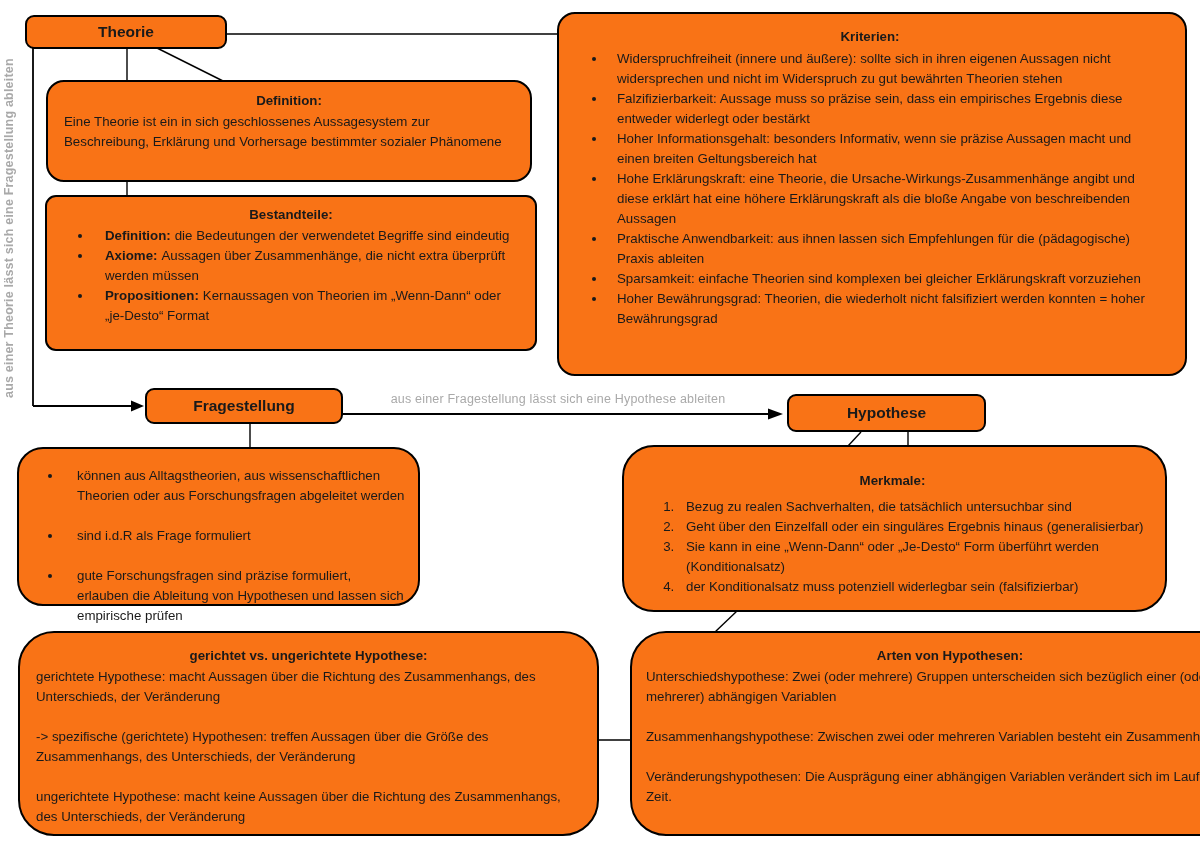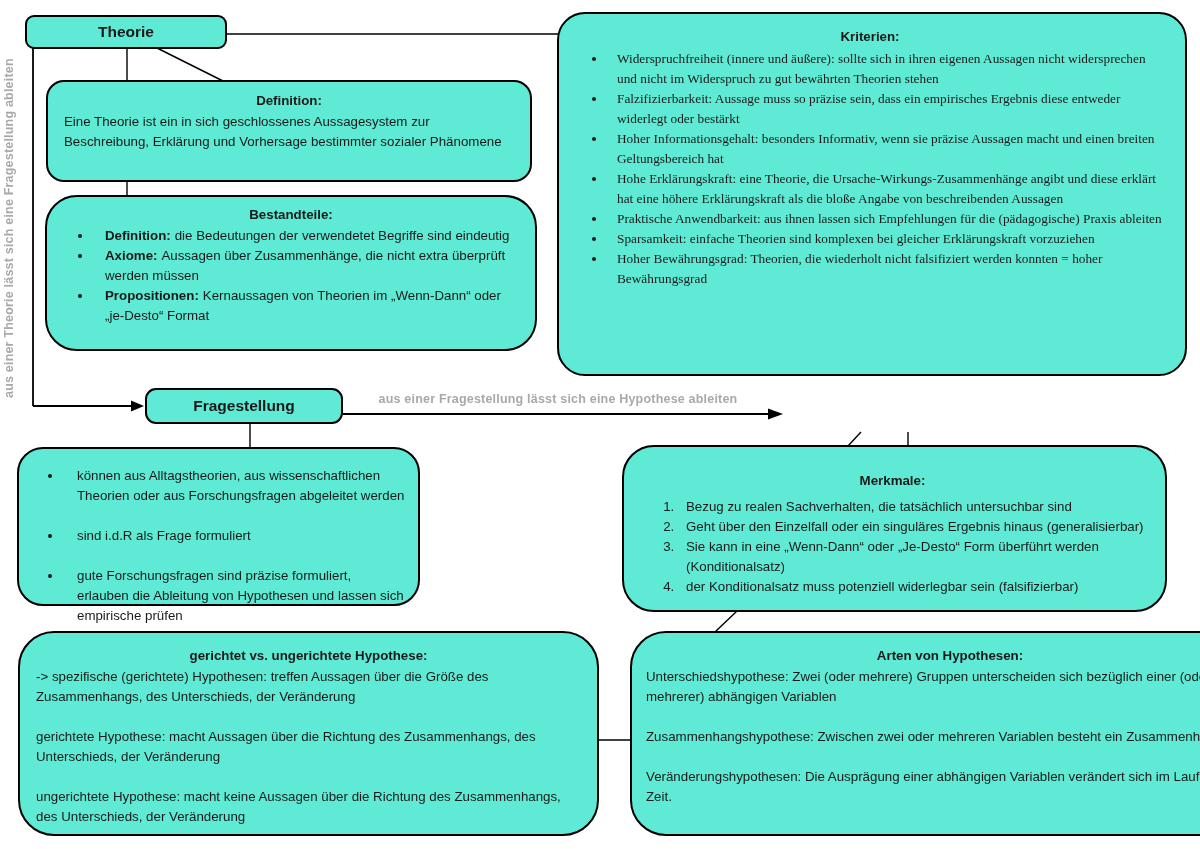--- a/index.html
+++ b/index.html
@@ -8,53 +8,53 @@
     width:1200px;height:849px;
     font-family:"Liberation Sans",sans-serif;
     color:#1a1a1a;
     background:#fff;
     overflow:hidden;
   }
   #wires{position:absolute;left:0;top:0;z-index:0;}
   .box{
     position:absolute;
     box-sizing:border-box;
-    background:#5eead4;
+    background:#f97316;
     border:2.6px solid #000;
     z-index:1;
     font-size:13.3px;
     line-height:20px;
   }
   .node{
     border-radius:9px;
     border-width:2.8px;
     display:flex;align-items:center;justify-content:center;
     font-weight:bold;font-size:15.5px;
   }
   .title{text-align:center;font-weight:bold;margin:0 0 1px 0;}
   ul,ol{margin:0;}
   li{margin:0;}
   .lead{font-weight:bold;margin-right:.3em;}
   p{margin:0 0 20px 0;}
   p:last-child{margin-bottom:0;}
 
   
   .b-theorie{left:25px;top:15px;width:202px;height:34px;}
-  .b-frage{left:145px;top:388px;width:198px;height:36px;border-radius:11px;}
+  .b-frage{left:145px;top:388px;width:198px;height:36px;}
   .b-hypo{left:787px;top:394px;width:199px;height:38px;}
 
   
   .b-definition{left:46px;top:80px;width:486px;height:102px;border-radius:18px;padding:9px 16px 0 16px;}
-  .b-bestand{left:45px;top:195px;width:492px;height:156px;border-radius:32px;padding:8px 14px 0 14px;}
+  .b-bestand{left:45px;top:195px;width:492px;height:156px;border-radius:11px;padding:8px 14px 0 14px;}
   .b-bestand ul{padding-left:32px;}
   .b-bestand li{padding-left:12px;}
-  .b-kriterien{left:557px;top:12px;width:630px;height:364px;border-radius:28px;padding:13px 20px 0 16px;}
+  .b-kriterien{left:557px;top:12px;width:630px;height:364px;border-radius:18px;padding:13px 20px 0 16px;}
   .b-kriterien .title{margin-bottom:2px;}
   .b-kriterien ul{padding-left:32px;}
-  .b-kriterien li{padding-left:10px;font-family:Liberation Serif, serif;}
+  .b-kriterien li{padding-left:10px;}
   .b-fragedetails{left:17px;top:447px;width:403px;height:159px;border-radius:26px;padding:17px 12px 0 10px;}
   .b-fragedetails ul{padding-left:34px;}
   .b-fragedetails li{padding-left:14px;}
   .b-fragedetails li + li{margin-top:20px;}
   .b-merkmale{left:622px;top:445px;width:545px;height:167px;border-radius:32px;padding:24px 16px 0 12px;}
   .b-merkmale ol{padding-left:42px;margin-top:6px;}
   .b-merkmale li{padding-left:8px;}
   .b-gerichtet{left:18px;top:631px;width:581px;height:205px;border-radius:36px;padding:13px 16px 0 16px;}
   .b-arten{left:630px;top:631px;width:642px;height:205px;border-radius:36px;padding:13px 16px 12px 14px;}
 
@@ -62,21 +62,21 @@
   .vlabel{
     position:absolute;left:2px;top:56px;width:28px;height:344px;
     writing-mode:vertical-rl;transform:rotate(180deg);
     text-align:center;
     color:#a9a9a9;font-weight:bold;font-size:12.5px;letter-spacing:.2px;
     z-index:1;white-space:nowrap;
   }
   .hlabel{
     position:absolute;left:368px;top:392px;width:380px;height:18px;
     text-align:center;
-    color:#a9a9a9;font-weight:bold;font-size:12.5px;letter-spacing:.2px;
+    color:#a9a9a9;font-weight:normal;font-size:12.5px;letter-spacing:.2px;
     z-index:1;white-space:nowrap;
   }
 </style>
 </head>
 <body>
 
 <div id="stage">
 
   <svg id="wires" width="1200" height="849" viewBox="0 0 1200 849" aria-hidden="true">
     <line x1="227" y1="34" x2="560" y2="34" stroke="#000" stroke-width="1.5"></line>
@@ -126,20 +126,23 @@
       <li>Praktische Anwendbarkeit: aus ihnen lassen sich Empfehlungen für die (pädagogische) Praxis ableiten</li>
       <li>Sparsamkeit: einfache Theorien sind komplexen bei gleicher Erklärungskraft vorzuziehen</li>
       <li>Hoher Bewährungsgrad: Theorien, die wiederholt nicht falsifiziert werden konnten = hoher Bewährungsgrad</li>
     </ul>
   </div>
 
   <div class="box node b-frage">
     <span>Fragestellung</span>
   </div>
 
+  <div class="box node b-hypo">
+    <span>Hypothese</span>
+  </div>
 
   <div class="box b-fragedetails">
     <ul>
       <li>können aus Alltagstheorien, aus wissenschaftlichen Theorien oder aus Forschungsfragen abgeleitet werden</li>
       <li>sind i.d.R als Frage formuliert</li>
       <li>gute Forschungsfragen sind präzise formuliert, erlauben die Ableitung von Hypothesen und lassen sich empirische prüfen</li>
     </ul>
   </div>
 
   <div class="box b-merkmale">
@@ -147,22 +150,22 @@
     <ol>
       <li>Bezug zu realen Sachverhalten, die tatsächlich untersuchbar sind</li>
       <li>Geht über den Einzelfall oder ein singuläres Ergebnis hinaus (generalisierbar)</li>
       <li>Sie kann in eine „Wenn-Dann“ oder „Je-Desto“ Form überführt werden (Konditionalsatz)</li>
       <li>der Konditionalsatz muss potenziell widerlegbar sein (falsifizierbar)</li>
     </ol>
   </div>
 
   <div class="box b-gerichtet">
     <div class="title">gerichtet vs. ungerichtete Hypothese:</div>
+    <p>gerichtete Hypothese: macht Aussagen über die Richtung des Zusammenhangs, des Unterschieds, der Veränderung</p>
     <p>-&gt; spezifische (gerichtete) Hypothesen: treffen Aussagen über die Größe des Zusammenhangs, des Unterschieds, der Veränderung</p>
-    <p>gerichtete Hypothese: macht Aussagen über die Richtung des Zusammenhangs, des Unterschieds, der Veränderung</p>
     <p>ungerichtete Hypothese: macht  keine Aussagen über die Richtung des Zusammenhangs, des Unterschieds, der Veränderung</p>
   </div>
 
   <div class="box b-arten">
     <div class="title">Arten von Hypothesen:</div>
     <p>Unterschiedshypothese: Zwei (oder mehrere) Gruppen unterscheiden sich bezüglich einer (oder mehrerer) abhängigen Variablen</p>
     <p>Zusammenhangshypothese: Zwischen zwei oder mehreren Variablen besteht ein Zusammenhang</p>
     <p>Veränderungshypothesen: Die Ausprägung einer abhängigen Variablen verändert sich im Laufe der Zeit.</p>
   </div>
 

